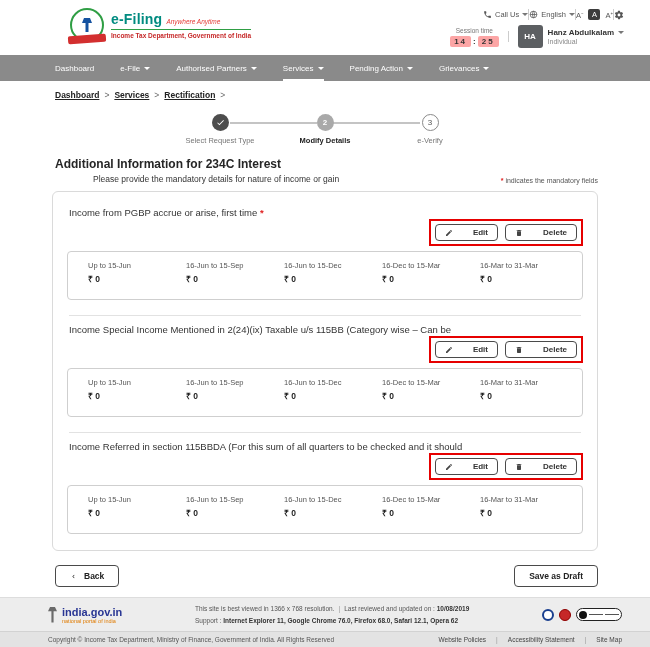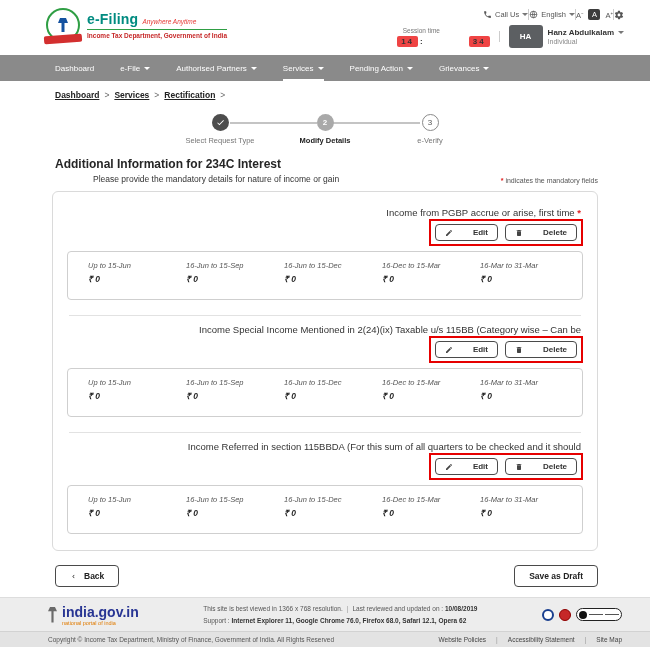--- a/index.html
+++ b/index.html
@@ -6,21 +6,21 @@
   html,body { width:650px; height:647px; }
   body {
     font-family:"Liberation Sans", sans-serif;
     background:#fff; color:#333; font-size:9px;
     position:relative; overflow:hidden;
   }
   svg { display:block; }
 
   
   .header { display:flex; justify-content:space-between; align-items:flex-start;
-            padding:6px 26px 4px 46px; height:55px; background:#fff; }
+            padding:6px 26px 4px 70px; height:55px; background:#fff; }
   .logo-row { display:flex; align-items:center; gap:7px; margin-top:2px; }
   .emblem { width:34px; height:34px; border-radius:50%; border:2px solid #2f9e44;
             position:relative; background:#fff; display:flex; align-items:center; justify-content:center; }
   .emblem .pillar { width:10px; height:14px; background:#1552a0;
             clip-path:polygon(20% 0,80% 0,100% 35%,65% 35%,65% 100%,35% 100%,35% 35%,0 35%); }
   .emblem .ribbon { position:absolute; bottom:-3px; left:-4px; right:-4px; height:8px;
             background:#d32f2f; border-radius:2px; transform:rotate(-4deg); }
   .brand .line1 { display:flex; align-items:baseline; gap:4px; }
   .brand .efiling { color:#008b80; font-size:14px; font-weight:bold; letter-spacing:.2px; }
   .brand .tagline { color:#e53935; font-size:6.5px; font-style:italic; }
@@ -32,23 +32,23 @@
   .u-item { display:flex; align-items:center; gap:3px; cursor:pointer; }
   .vdiv { width:1px; height:11px; background:#ccc; }
   .caret { width:0; height:0; border-left:3px solid transparent; border-right:3px solid transparent;
            border-top:3.5px solid #777; display:inline-block; }
   .fontsize-group { display:flex; align-items:center; gap:5px; }
   .font-normal { background:#3c3c3c; color:#fff; padding:1px 3.5px; border-radius:2px; font-size:7.5px; }
   .session-user { display:flex; align-items:center; gap:9px; }
   .session { display:flex; flex-direction:column; align-items:center; }
   .session-label { font-size:6.5px; color:#777; margin-bottom:2px; }
   .session-time { display:flex; align-items:center; gap:2px; font-weight:bold; font-size:8px; color:#333; }
-  .timebox { background:#ef4444; border-radius:2px; padding:1px 4px; letter-spacing:2px;margin-left:44px; }
+  .timebox { background:#fca5a5; border-radius:2px; padding:1px 4px; letter-spacing:2px; }
   .user { display:flex; align-items:center; gap:5px; cursor:pointer; }
-  .avatar { width:34px; height:23px; background:#5c5f62; color:#fff; border-radius:3px;
+  .avatar { width:25px; height:23px; background:#5c5f62; color:#fff; border-radius:3px;
             display:flex; align-items:center; justify-content:center; font-size:8px; font-weight:bold; }
   .user-name { font-size:8px; font-weight:bold; color:#333; display:flex; align-items:center; gap:4px; }
   .user-role { font-size:7px; color:#888; margin-top:1px; }
 
   
   .nav { background:#8a8a8a; height:26px; display:flex; align-items:stretch;
          padding-left:55px; gap:26px; }
   .nav-item { display:flex; align-items:center; gap:4px; color:#fff; font-size:8px;
               cursor:pointer; border-bottom:2px solid transparent; padding-top:2px; }
   .nav-item .caret { border-top-color:#fff; }
@@ -78,30 +78,30 @@
   .page-title { margin:12px 52px 3px 55px; font-size:12px; font-weight:bold; color:#262626; }
   .subtitle-row { display:flex; justify-content:space-between; align-items:flex-end;
                   margin:0 52px 7px 55px; }
   .subtitle { font-size:8.5px; color:#333;padding-left:38px; }
   .mandatory-note { font-size:7px; color:#555; }
   .star { color:#e02020; font-weight:bold; }
 
   
   .card { margin:4px 52px 0 52px; border:1px solid #dadada; border-radius:6px;
           padding:8px 14px 16px; background:#fff; }
-  .sec-title { font-size:9.5px; color:#333; margin:7px 2px 0;text-align:right; }
+  .sec-title { font-size:9.5px; color:#333; margin:7px 2px 0; }
   .btn-row { display:flex; justify-content:flex-end; margin:1px 0 5px; }
   .highlight { border:2.5px solid #e60000; padding:3px 4px; display:flex; gap:7px; background:#fff; }
   .chip { display:flex; align-items:center; gap:20px; border:1px solid #4a4a4a; border-radius:4px;
           background:#fff; padding:3px 9px; font-size:8px; font-weight:bold; color:#333;
           cursor:pointer; font-family:inherit; }
   .chip svg { width:8px; height:8px; fill:#444; }
   .data-box { border:1px solid #cfcfcf; border-radius:4px; padding:9px 4px 15px 20px;
               display:flex; }
-  .col { flex:1;font-style:italic; }
+  .col { flex:1; }
   .col-label { font-size:7.5px; color:#555; margin-bottom:3px; }
   .col-value { font-size:8.5px; color:#1f1f1f; font-weight:bold; }
   .divider { border:none; border-top:1px solid #e2e2e2; margin:15px 2px 8px; }
 
   
   .actions { display:flex; justify-content:space-between; align-items:center; margin:14px 52px 0 55px; }
   .btn-outline { display:flex; align-items:center; gap:7px; border:1.5px solid #4a4a4a;
                  border-radius:4px; background:#fff; padding:5px 14px; font-size:8.5px;
                  font-weight:bold; color:#222; cursor:pointer; font-family:inherit; }
   .actions-right { display:flex; gap:11px;margin-left:12px; }
@@ -110,21 +110,21 @@
               font-size:8.5px; font-weight:bold; min-width:86px; cursor:pointer; font-family:inherit; }
   .chev { width:7px; height:7px; fill:currentColor; }
 
   
   .footer { position:absolute; bottom:0; left:0; width:650px; }
   .footer-main { background:#ededed; border-top:1px solid #ddd; display:flex; align-items:center;
                  justify-content:space-between; padding:6px 28px 6px 48px; height:34px; }
   .portal { display:flex; align-items:center; gap:5px; cursor:pointer; }
   .portal-emblem { width:9px; height:16px; background:#6a6a6a;
                    clip-path:polygon(25% 0,75% 0,100% 30%,62% 30%,62% 100%,38% 100%,38% 30%,0 30%); }
-  .portal-name { font-size:14px; font-weight:bold; color:#283593; }
+  .portal-name { font-size:11px; font-weight:bold; color:#283593; }
   .portal-sub { font-size:5.5px; color:#e07b00; }
   .footer-info { font-size:6.5px; color:#555; line-height:1.7; }
   .footer-info b { color:#333; }
   .info-sep { color:#999; margin:0 4px; }
   .badges { display:flex; align-items:center; gap:5px; }
   .badge-blue { width:12px; height:12px; border-radius:50%; border:2px solid #1a3f8f; background:#fff; }
   .badge-red { width:12px; height:12px; border-radius:50%; background:#c62828; border:1px solid #8e0000; }
   .badge-pill { height:13px; width:46px; border:1px solid #222; border-radius:7px; background:#fff;
                 display:flex; align-items:center; padding:0 2px; gap:2px; }
   .badge-pill .dot { width:8px; height:8px; border-radius:50%; background:#111; }
@@ -183,21 +183,21 @@
           <path d="M19.4 13c0-.3.1-.6.1-1s0-.7-.1-1l2.1-1.7c.2-.2.2-.4.1-.6l-2-3.5c-.1-.2-.4-.3-.6-.2l-2.5 1c-.5-.4-1.1-.7-1.7-1l-.4-2.6c0-.2-.2-.4-.5-.4h-4c-.2 0-.4.2-.5.4l-.4 2.6c-.6.2-1.2.6-1.7 1l-2.5-1c-.2-.1-.5 0-.6.2l-2 3.5c-.1.2-.1.4.1.6L4.6 11c0 .3-.1.6-.1 1s0 .7.1 1l-2.1 1.7c-.2.2-.2.4-.1.6l2 3.5c.1.2.4.3.6.2l2.5-1c.5.4 1.1.7 1.7 1l.4 2.6c0 .2.2.4.5.4h4c.2 0 .4-.2.5-.4l.4-2.6c.6-.2 1.2-.6 1.7-1l2.5 1c.2.1.5 0 .6-.2l2-3.5c.1-.2.1-.4-.1-.6L19.4 13zM12 15.5c-1.9 0-3.5-1.6-3.5-3.5s1.6-3.5 3.5-3.5 3.5 1.6 3.5 3.5-1.6 3.5-3.5 3.5z"></path>
         </svg>
     </div>
 
     <div class="session-user">
       <div class="session">
         <span class="session-label">Session time</span>
         <span class="session-time">
           <span class="timebox">14</span>
           <span>:</span>
-          <span class="timebox">34</span>
+          <span class="timebox">25</span>
         </span>
       </div>
       <span class="vdiv"></span>
       <div class="user">
         <div class="avatar">HA</div>
         <div>
           <div class="user-name">
             <span>Hanz Abdulkalam</span>
             <span class="caret"></span>
           </div>

